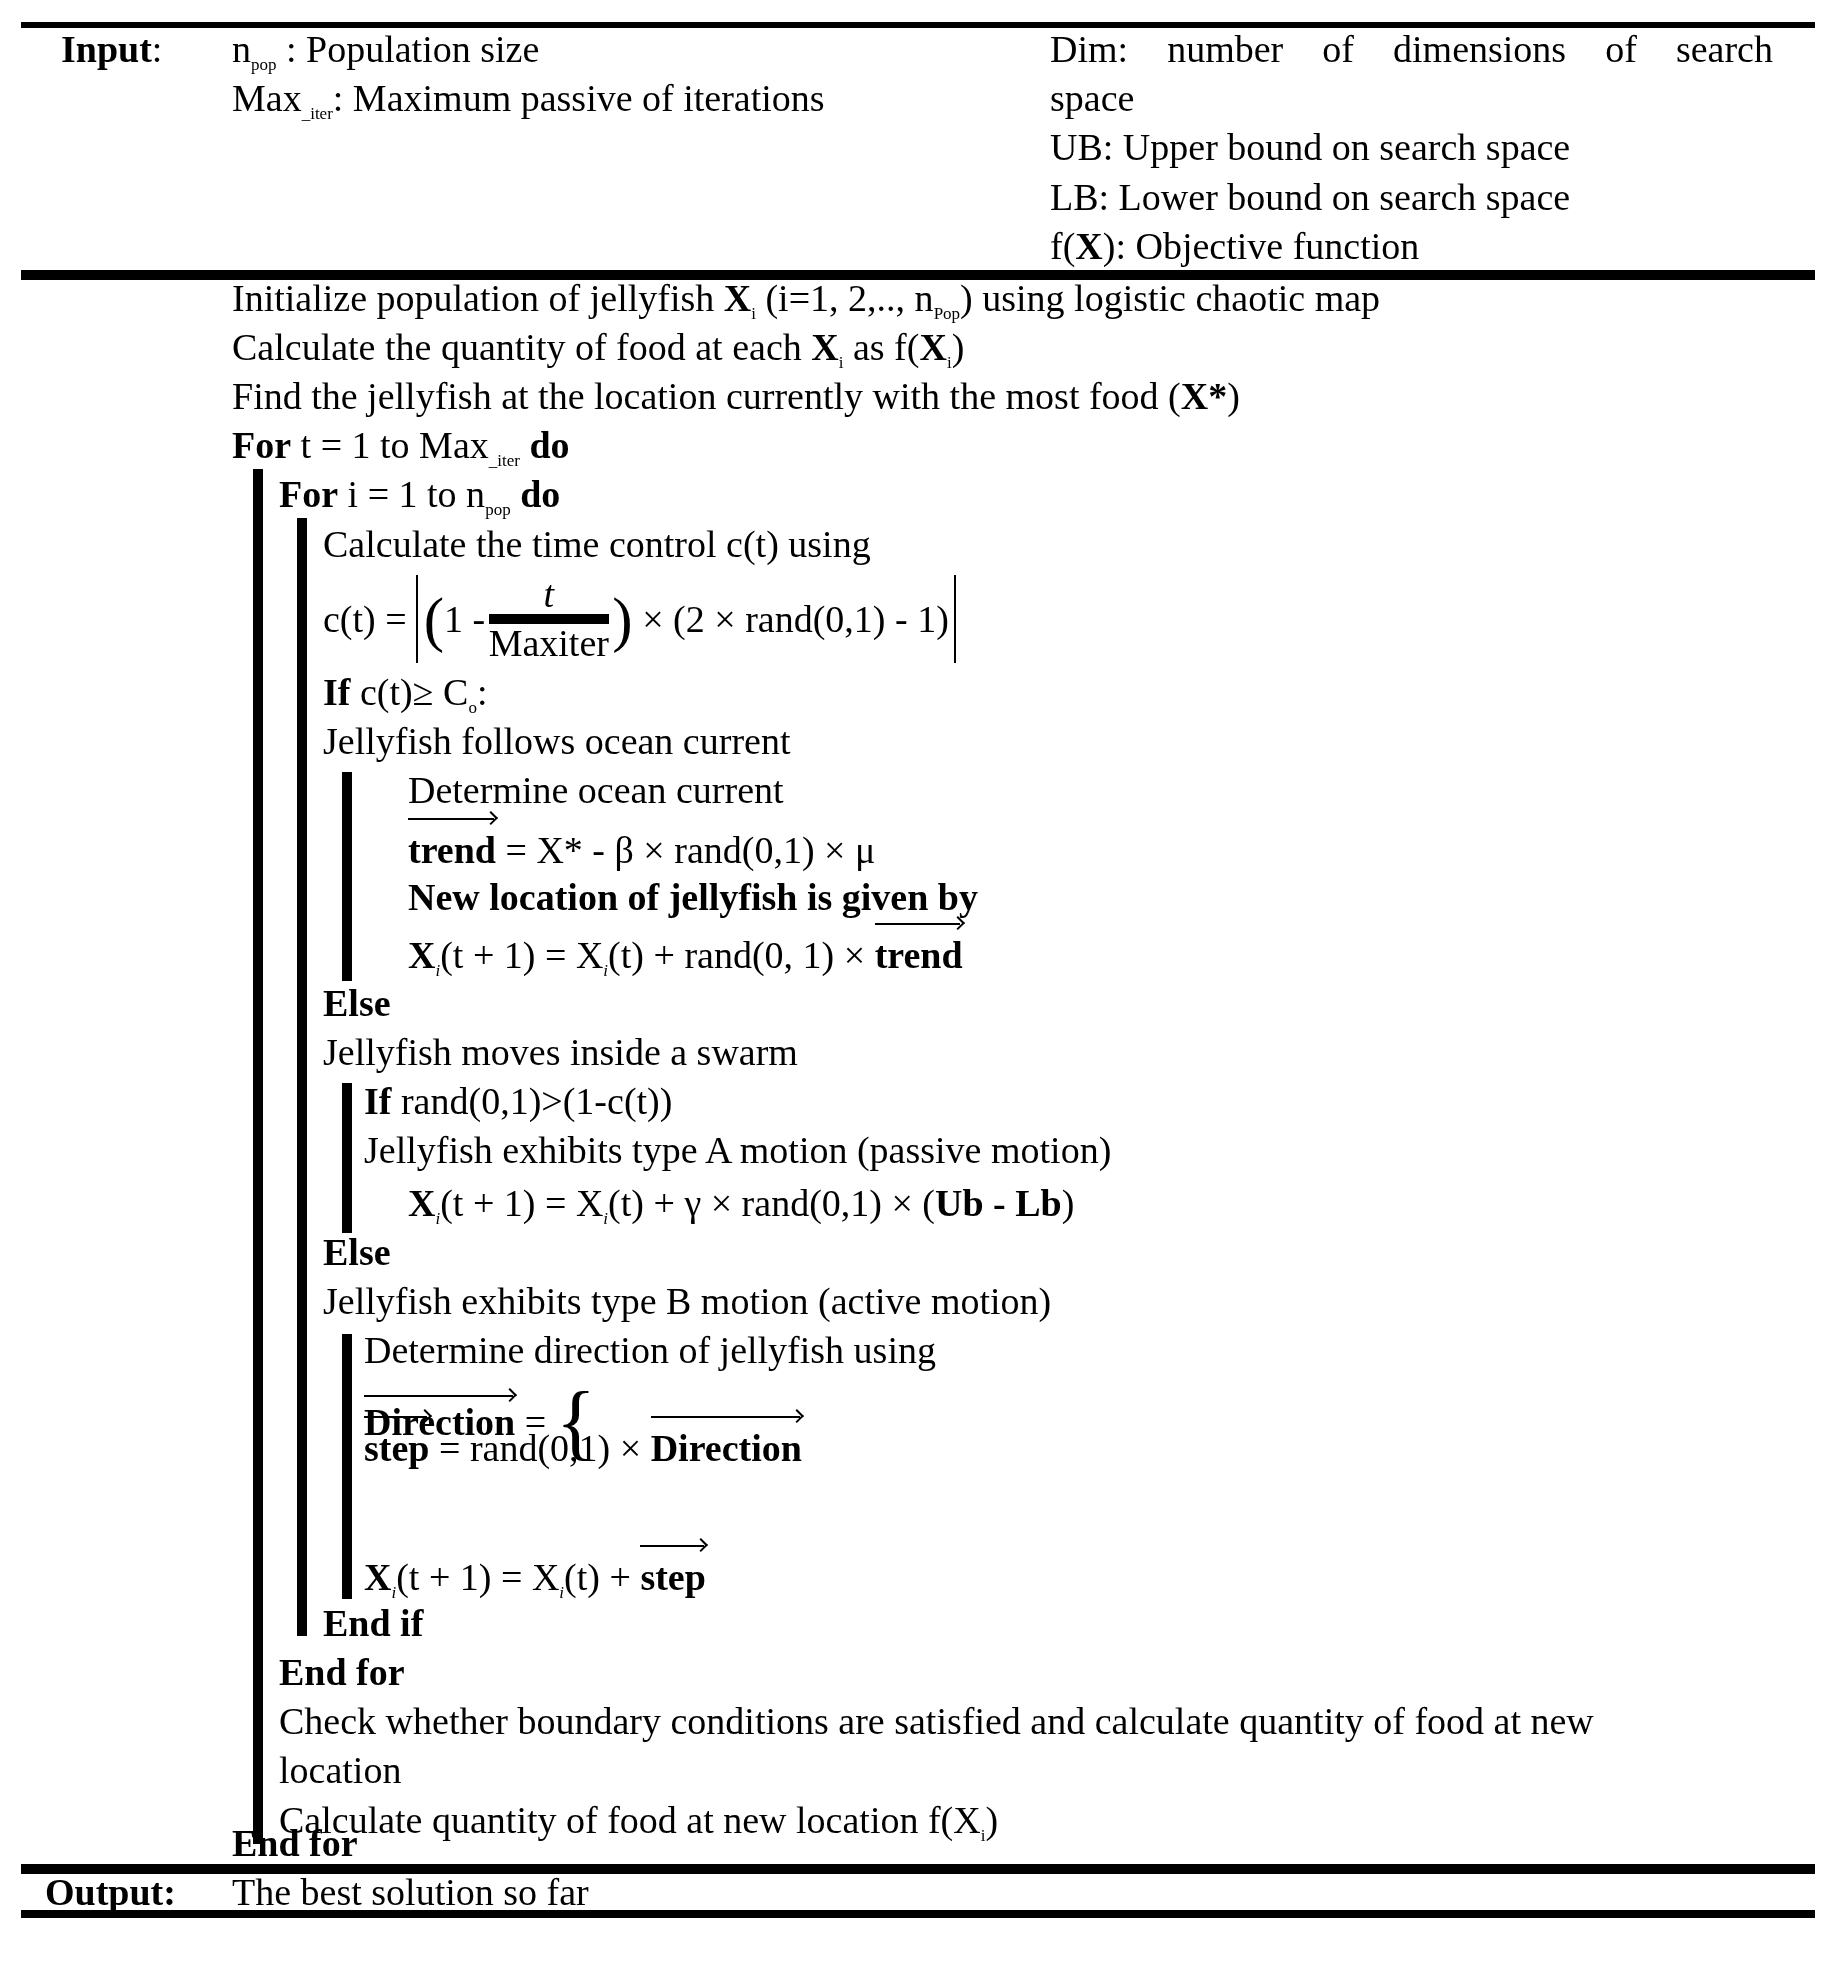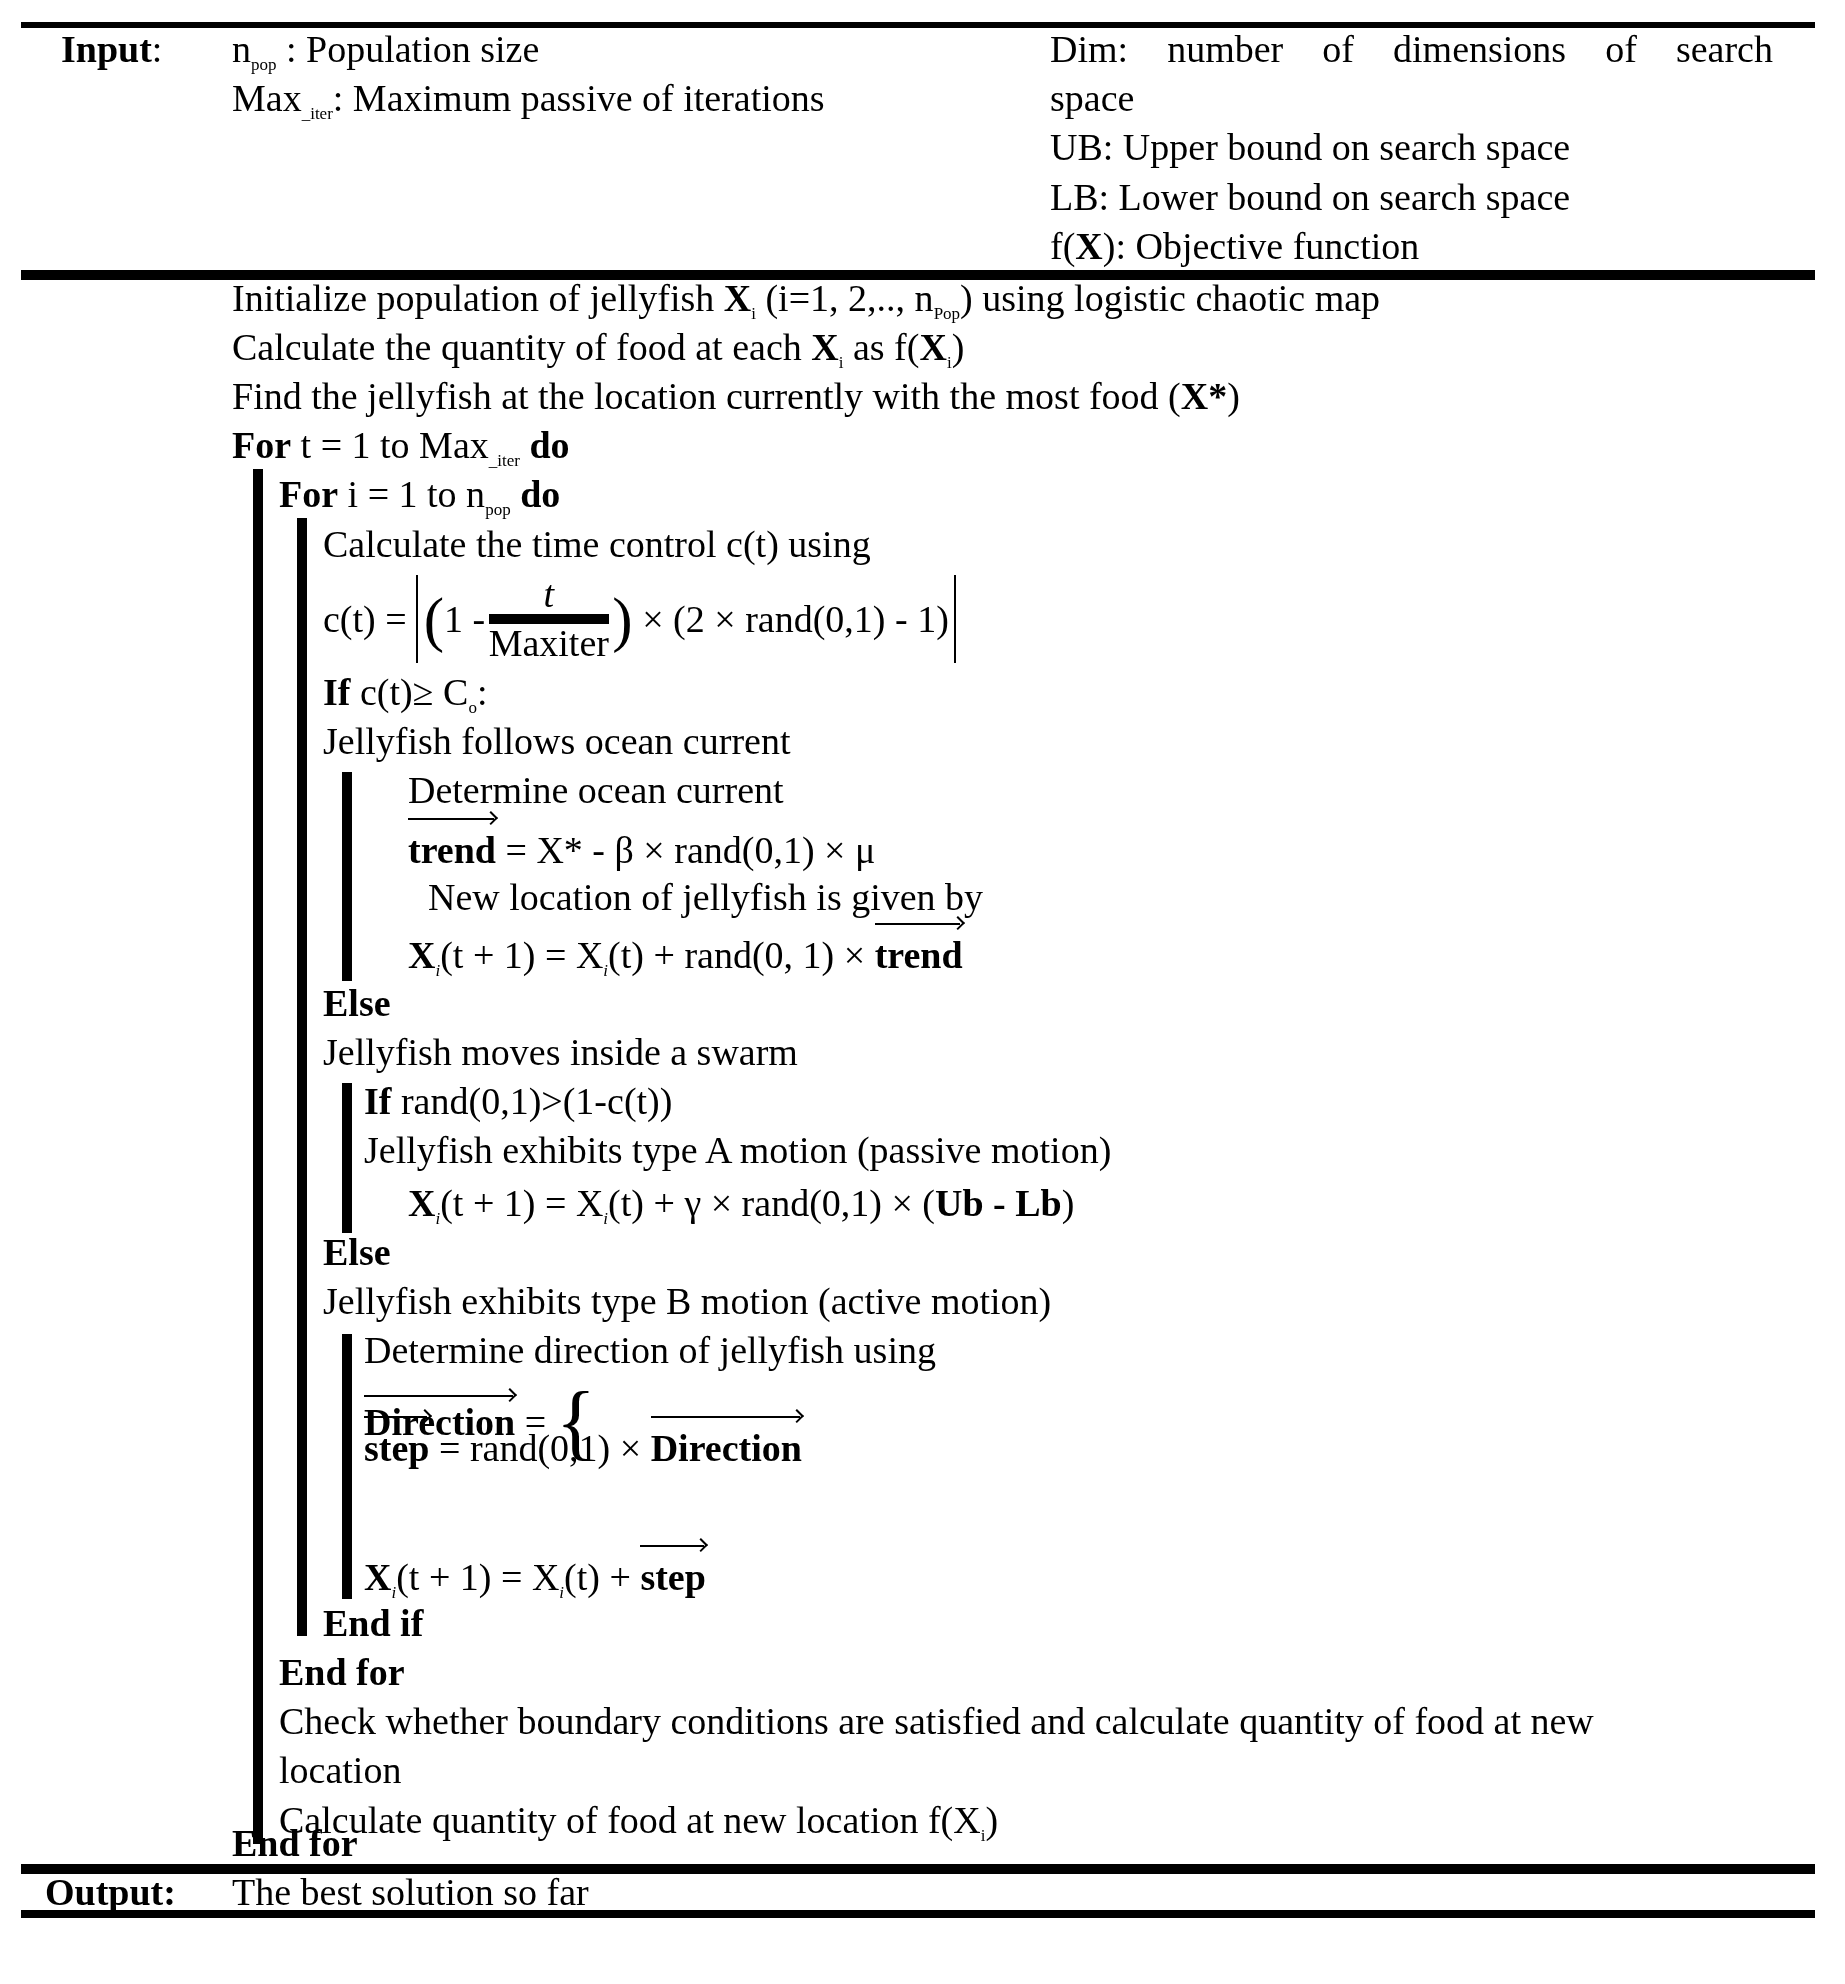--- a/index.html
+++ b/index.html
@@ -81,21 +81,21 @@
 </div>
 
 <div class="t" style="left:323px;top:668px;">
   <b>If</b><span> c(t)≥ C</span><sub>o</sub><span>:</span>
 </div>
 <div class="t" style="left:323px;top:717px;">Jellyfish follows ocean current</div>
 <div class="t" style="left:408px;top:766px;">Determine ocean current</div>
 <div class="t" style="left:408px;top:826px;">
   <span class="vec">trend</span><span> =  X* -  β  × rand(0,1) × μ</span>
 </div>
-<div class="t" style="left:428px;top:873px;">New location of jellyfish is given by</div>
+<div class="t" style="left:408px;top:873px;font-weight:bold;">New location of jellyfish is given by</div>
 <div class="t" style="left:408px;top:931px;">
   <b>X</b><sub><i class="m">i</i></sub><span>(t + 1)  =  X</span><sub><i class="m">i</i></sub><span>(t)  +  rand(0, 1) × </span><span class="vec">trend</span>
 </div>
 
 <div class="t b" style="left:323px;top:979px;">Else</div>
 <div class="t" style="left:323px;top:1028px;">Jellyfish moves inside a swarm</div>
 <div class="t" style="left:364px;top:1077px;">
   <b>If</b><span> rand(0,1)&gt;(1-c(t))</span>
 </div>
 <div class="t" style="left:364px;top:1126px;">Jellyfish exhibits type A motion (passive motion)</div>

